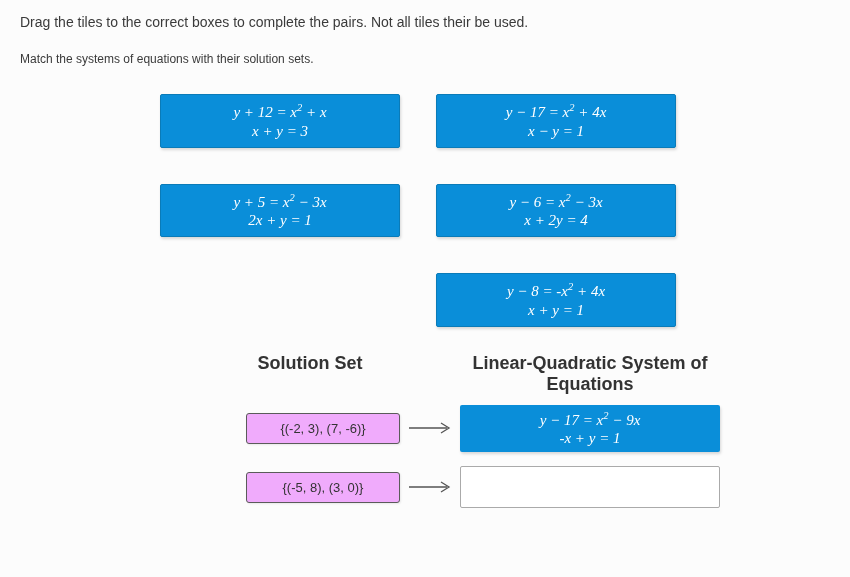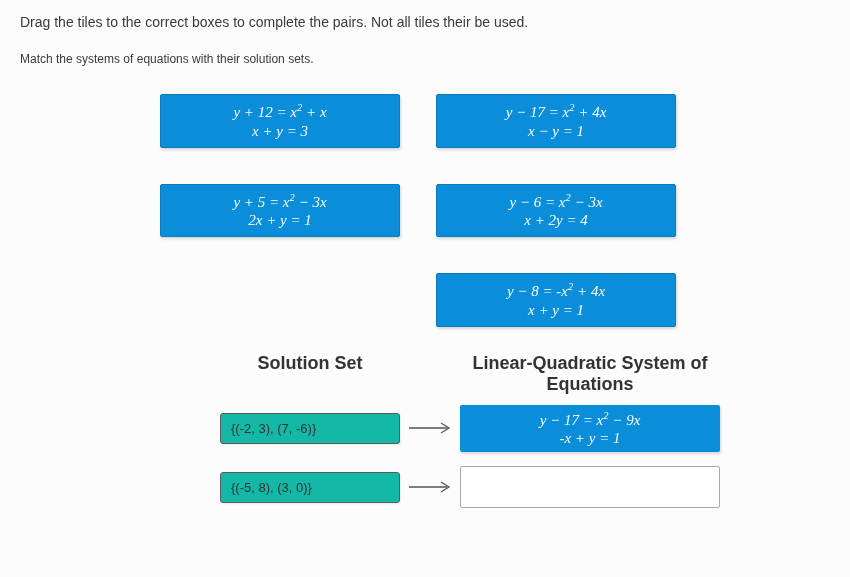--- a/index.html
+++ b/index.html
@@ -59,25 +59,27 @@
     display: grid;
     grid-template-columns: 180px 60px 260px;
     margin-left: 200px;
     align-items: center;
     margin-bottom: 14px;
   }
   .solbox {
     border: 1px solid #5b5b5b;
     border-radius: 3px;
     padding: 7px 10px;
+    text-align: center;
     font-size: 13px;
     color: #333;
-    background: #14b8a6;
+    background: #f0abfc;
     box-shadow: 1px 1px 2px rgba(0,0,0,0.08);
     cursor: grab;
+    margin-left: 26px;
   }
   .arrow {
     text-align: center;
     color: #555;
     font-size: 18px;
   }
   .arrow svg { display:block; margin: 0 auto; }
   .dropslot {
     min-height: 42px;
     border-radius: 2px;

